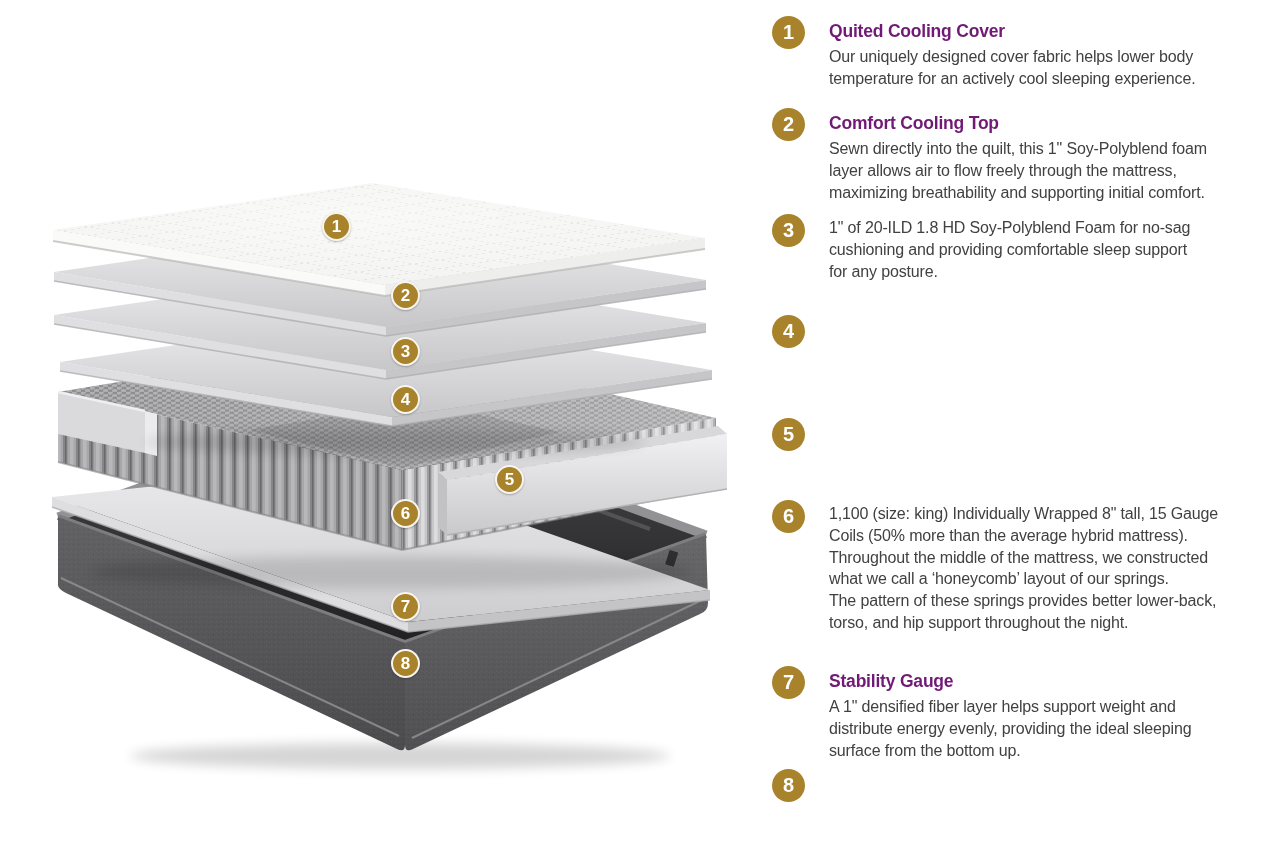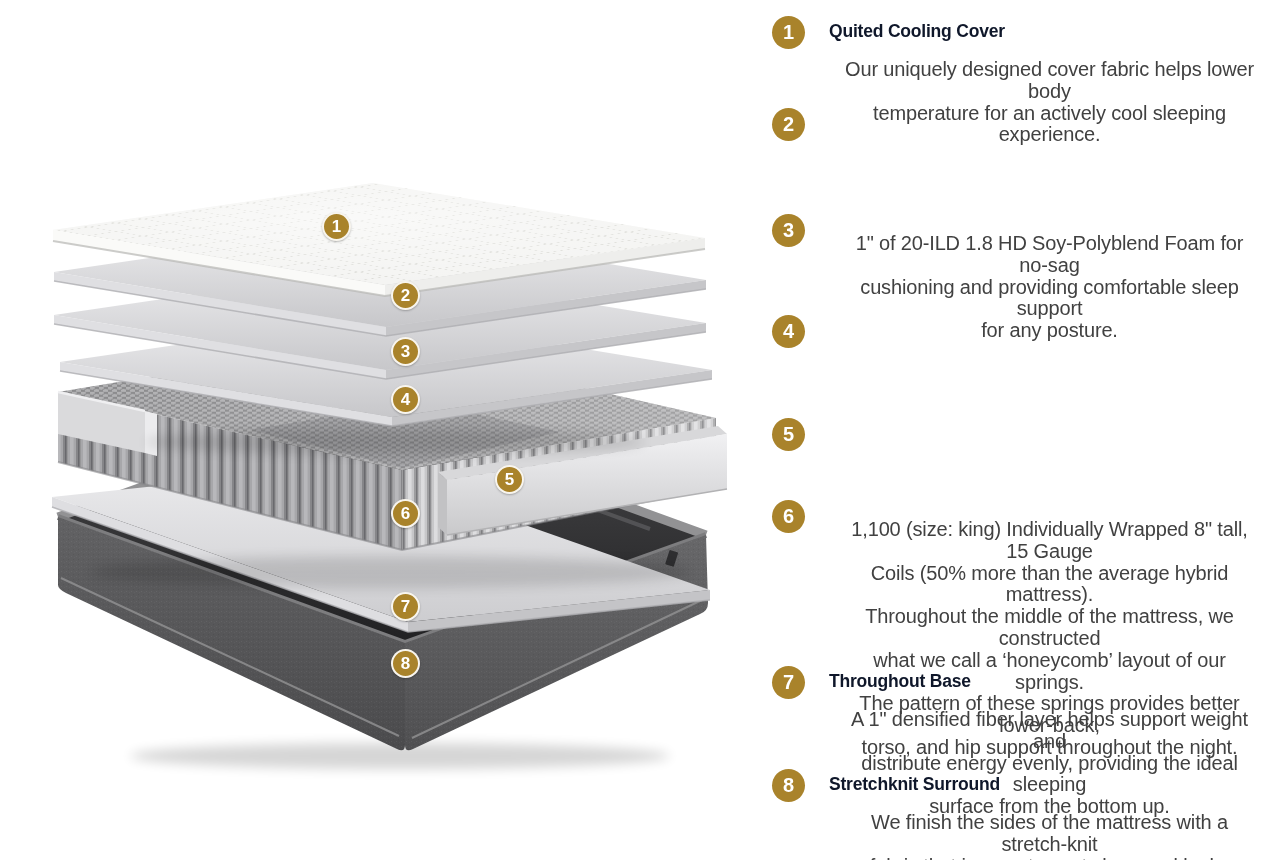--- a/index.html
+++ b/index.html
@@ -19,26 +19,26 @@
   
   #legend{position:absolute;left:0;top:0;width:1280px;height:860px;}
   .litem{position:absolute;left:772px;width:498px;}
   .lbadge{
     position:absolute;left:0;top:-3px;width:33px;height:33px;border-radius:50%;
     background:#a9832b;color:#fff;font-size:20px;font-weight:700;line-height:33px;
     text-align:center;
   }
   .ltext{margin-left:57px;width:441px;}
   .ltitle{
-    font-size:17.5px;font-weight:700;color:#0f172a;line-height:24px;
+    font-size:17.5px;font-weight:700;color:#701a75;line-height:24px;
     letter-spacing:-0.2px;margin:0 0 3px 0;
   }
   .ldesc{
-    font-size:20px;color:#414141;line-height:21.8px;letter-spacing:-0.15px;
-    white-space:pre-line;margin:16px;text-align:center;
+    font-size:16px;color:#414141;line-height:21.8px;letter-spacing:-0.15px;
+    white-space:pre-line;margin:0;
   }
 </style>
 </head>
 <body>
 
 <div id="stage">
 
   <div id="diagram">
     <svg width="760" height="860" viewBox="0 0 760 860">
       <defs>
@@ -212,20 +212,26 @@
       <div class="lbadge">1</div>
       <div class="ltext">
         <div class="ltitle">Quited Cooling Cover</div>
         <div class="ldesc">Our uniquely designed cover fabric helps lower body
 temperature for an actively cool sleeping experience.</div>
       </div>
     </div>
 
     <div class="litem" style="top:111px;">
       <div class="lbadge">2</div>
+      <div class="ltext">
+        <div class="ltitle">Comfort Cooling Top</div>
+        <div class="ldesc">Sewn directly into the quilt, this 1" Soy-Polyblend foam
+layer allows air to flow freely through the mattress,
+maximizing breathability and supporting initial comfort.</div>
+      </div>
     </div>
 
     <div class="litem" style="top:217px;">
       <div class="lbadge">3</div>
       <div class="ltext">
         <div class="ldesc">1" of 20-ILD 1.8 HD Soy-Polyblend Foam for no-sag
 cushioning and providing comfortable sleep support
 for any posture.</div>
       </div>
     </div>
@@ -246,30 +252,25 @@
 Throughout the middle of the mattress, we constructed
 what we call a ‘honeycomb’ layout of our springs.
 The pattern of these springs provides better lower-back,
 torso, and hip support throughout the night.</div>
       </div>
     </div>
 
     <div class="litem" style="top:669px;">
       <div class="lbadge">7</div>
       <div class="ltext">
-        <div class="ltitle">Throughout Base</div>
+        <div class="ltitle">Stability Gauge</div>
         <div class="ldesc">A 1" densified fiber layer helps support weight and
 distribute energy evenly, providing the ideal sleeping
 surface from the bottom up.</div>
       </div>
     </div>
 
     <div class="litem" style="top:772px;">
       <div class="lbadge">8</div>
-      <div class="ltext">
-        <div class="ltitle">Stretchknit Surround</div>
-        <div class="ldesc">We finish the sides of the mattress with a stretch-knit
-fabric that is easy to spot clean and looks fantastic.</div>
-      </div>
     </div>
 
   </div>
 </div>
 
 </body></html>

